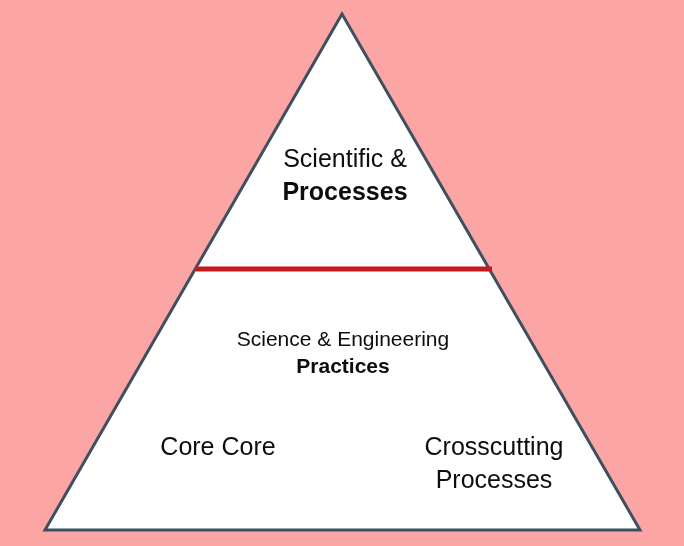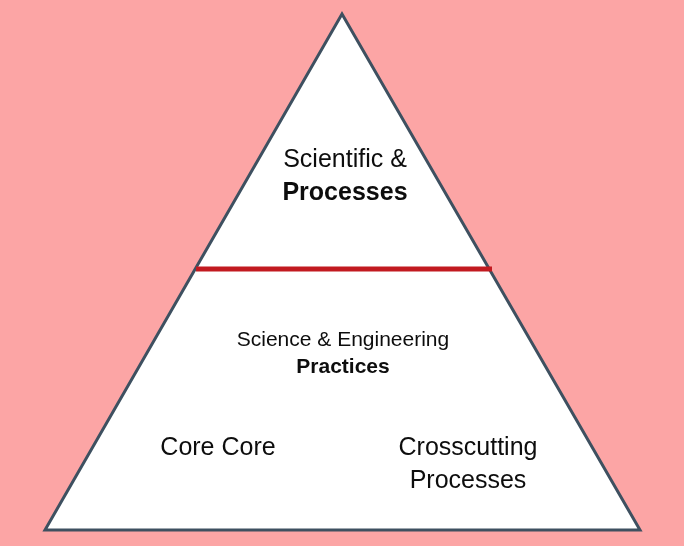--- a/index.html
+++ b/index.html
@@ -61,21 +61,21 @@
   
   #label-core-ideas {
     left: 98px;
     top: 430px;
     width: 240px;
     font-size: 25px;
   }
 
   
   #label-crosscutting {
-    left: 356px;
+    left: 382px;
     top: 430px;
     width: 224px;
     font-size: 25px;
   }
 </style>
 </head>
 <body>
 
 <div id="diagram-root">
 

